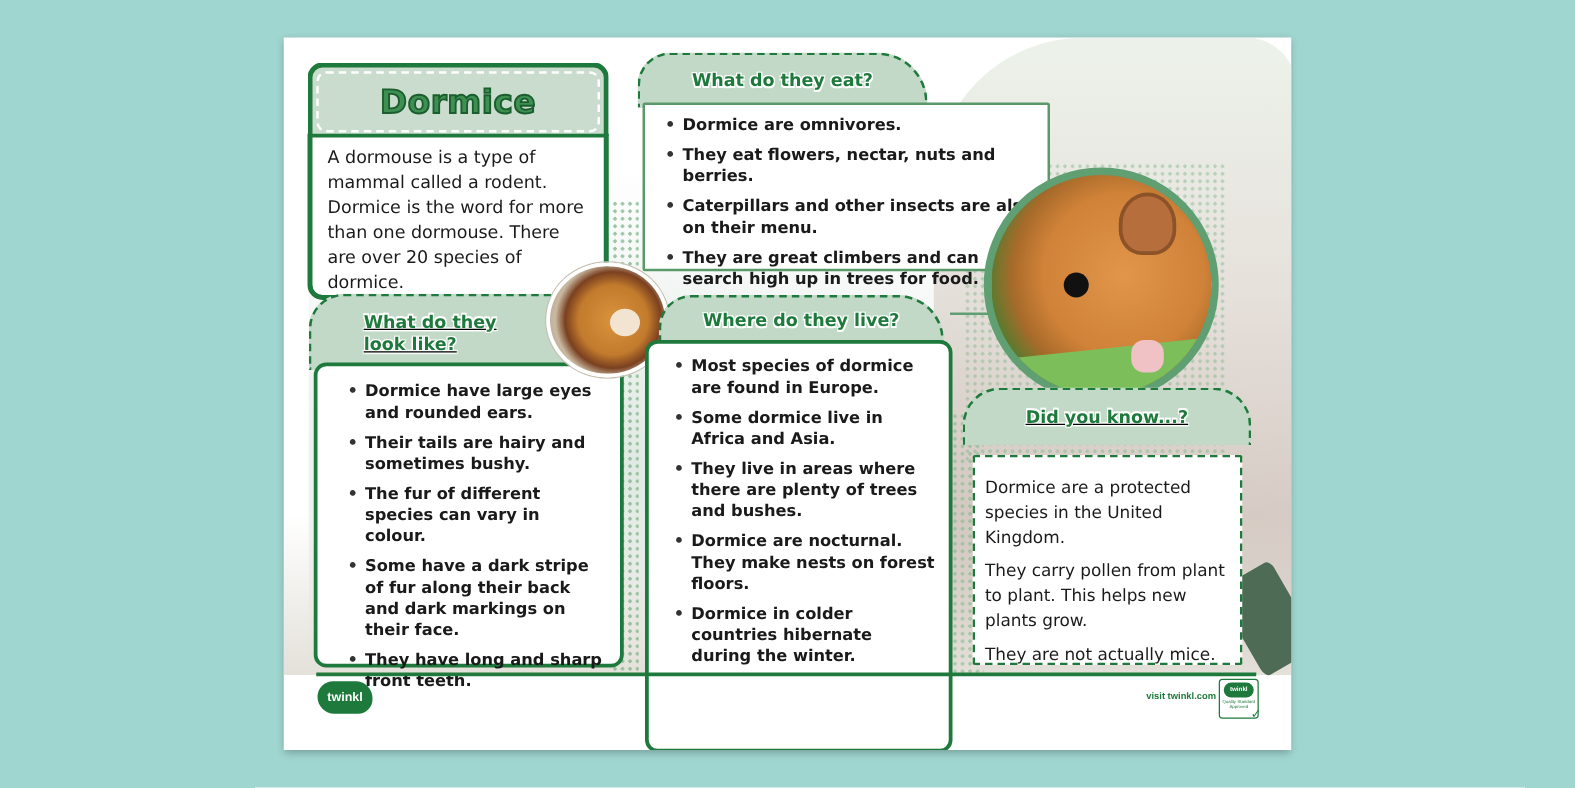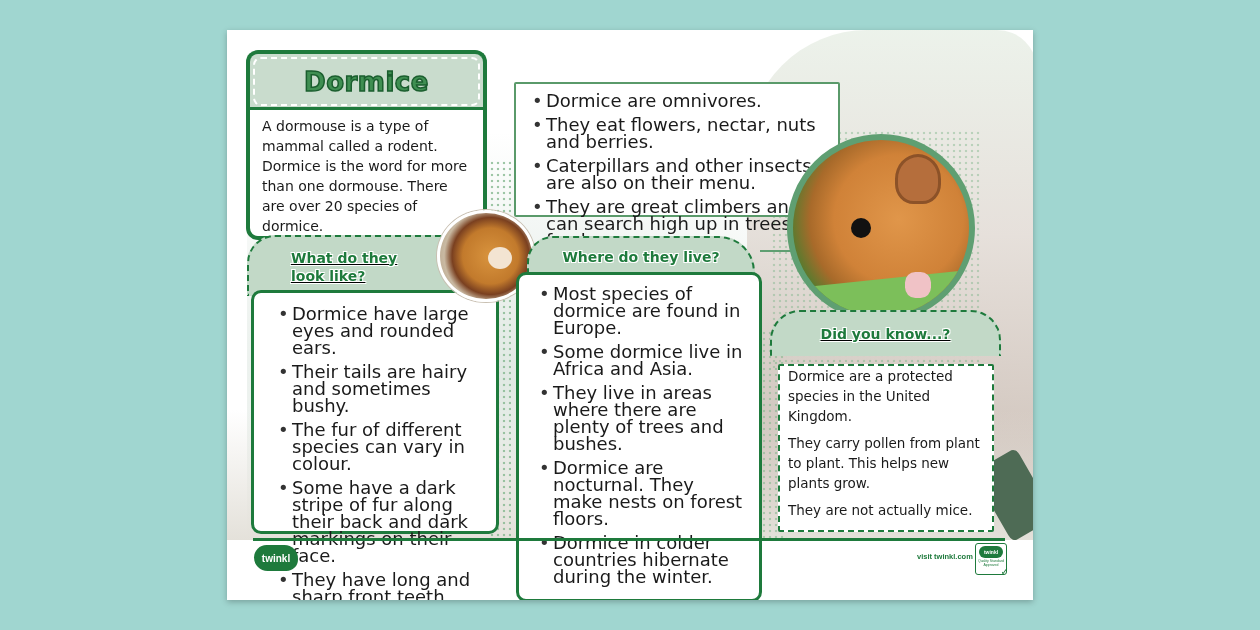--- a/index.html
+++ b/index.html
@@ -67,22 +67,22 @@
     line-height: 18px;
   }
   .card {
     position: absolute; background: #ffffff; border: 3px solid #1e7a3c; border-radius: 10px;
     padding: 8px 12px 8px 12px;
   }
   .card.thin { border: 2px solid #5a9a6a; border-radius: 2px; }
   .card.dashed { border: 2px dashed #1e7a3c; border-radius: 2px; }
   .card ul { list-style: none; }
   .card li {
-    position: relative; padding-left: 14px; font-size: 18px; line-height: 17px;
-    color: #1a1a1a; margin-bottom: 7px;
+    position: relative; padding-left: 14px; font-size: 13px; line-height: 17px;
+    color: #1a1a1a; margin-bottom: 7px; font-weight: bold;
   }
   .card li::before {
     content: "•"; position: absolute; left: 0; top: 0; color: #333;
   }
   .card p { font-size: 13.5px; line-height: 20px; color: #1a1a1a; margin-bottom: 7px; }
 
   .photo {
     position: absolute; left: 560px; top: 104px; width: 188px; height: 188px;
     border-radius: 50%; border: 6px solid #5f9f72;
     background: radial-gradient(circle at 60% 45%, #e0964a 0%, #d08238 45%, #a86a2a 62%, #5c7a2e 75%, #3d5e20 100%);
@@ -135,20 +135,23 @@
 
   <div class="title-box">
     <div class="title-inner">
       <span class="title-text">Dormice</span>
     </div>
   </div>
   <div class="intro-box">
     <p class="intro-text">A dormouse is a type of mammal called a rodent. Dormice is the word for more than one dormouse. There are over 20 species of dormice.</p>
   </div>
 
+  <div class="tab" style="left:283px; top:12px; width:232px; height:44px; border-radius:26px 40px 0 0;">
+    <span class="tab-label">What do they eat?</span>
+  </div>
   <div class="card thin" style="left:287px; top:52px; width:326px; height:135px; padding:8px 10px 6px 16px;">
     <ul>
       <li>Dormice are omnivores.</li>
       <li>They eat flowers, nectar, nuts and berries.</li>
       <li>Caterpillars and other insects are also on their menu.</li>
       <li>They are great climbers and can search high up in trees for food.</li>
     </ul>
   </div>
 
   <div class="connector" style="left:533px; top:220px; width:35px; height:2px;"></div>
@@ -186,21 +189,21 @@
       <li>Some dormice live in Africa and Asia.</li>
       <li>They live in areas where there are plenty of trees and bushes.</li>
       <li>Dormice are nocturnal. They make nests on forest floors.</li>
       <li>Dormice in colder countries hibernate during the winter.</li>
     </ul>
   </div>
 
   <div class="tab" style="left:543px; top:280px; width:231px; height:46px; border-radius:30px 30px 0 0;text-decoration:underline;">
     <span class="tab-label">Did you know...?</span>
   </div>
-  <div class="card dashed" style="left:551px; top:334px; width:216px; height:168px; padding:0 8px 4px 8px;">
+  <div class="card dashed" style="left:551px; top:334px; width:216px; height:168px; padding:14px 8px 4px 8px;">
     <p>Dormice are a protected species in the United Kingdom.</p>
     <p>They carry pollen from plant to plant. This helps new plants grow.</p>
     <p>They are not actually mice.</p>
   </div>
 
   <div class="footer-line"></div>
   <div class="logo">
     <span class="logo-text">twinkl</span>
   </div>
   <span class="visit">visit twinkl.com</span>

